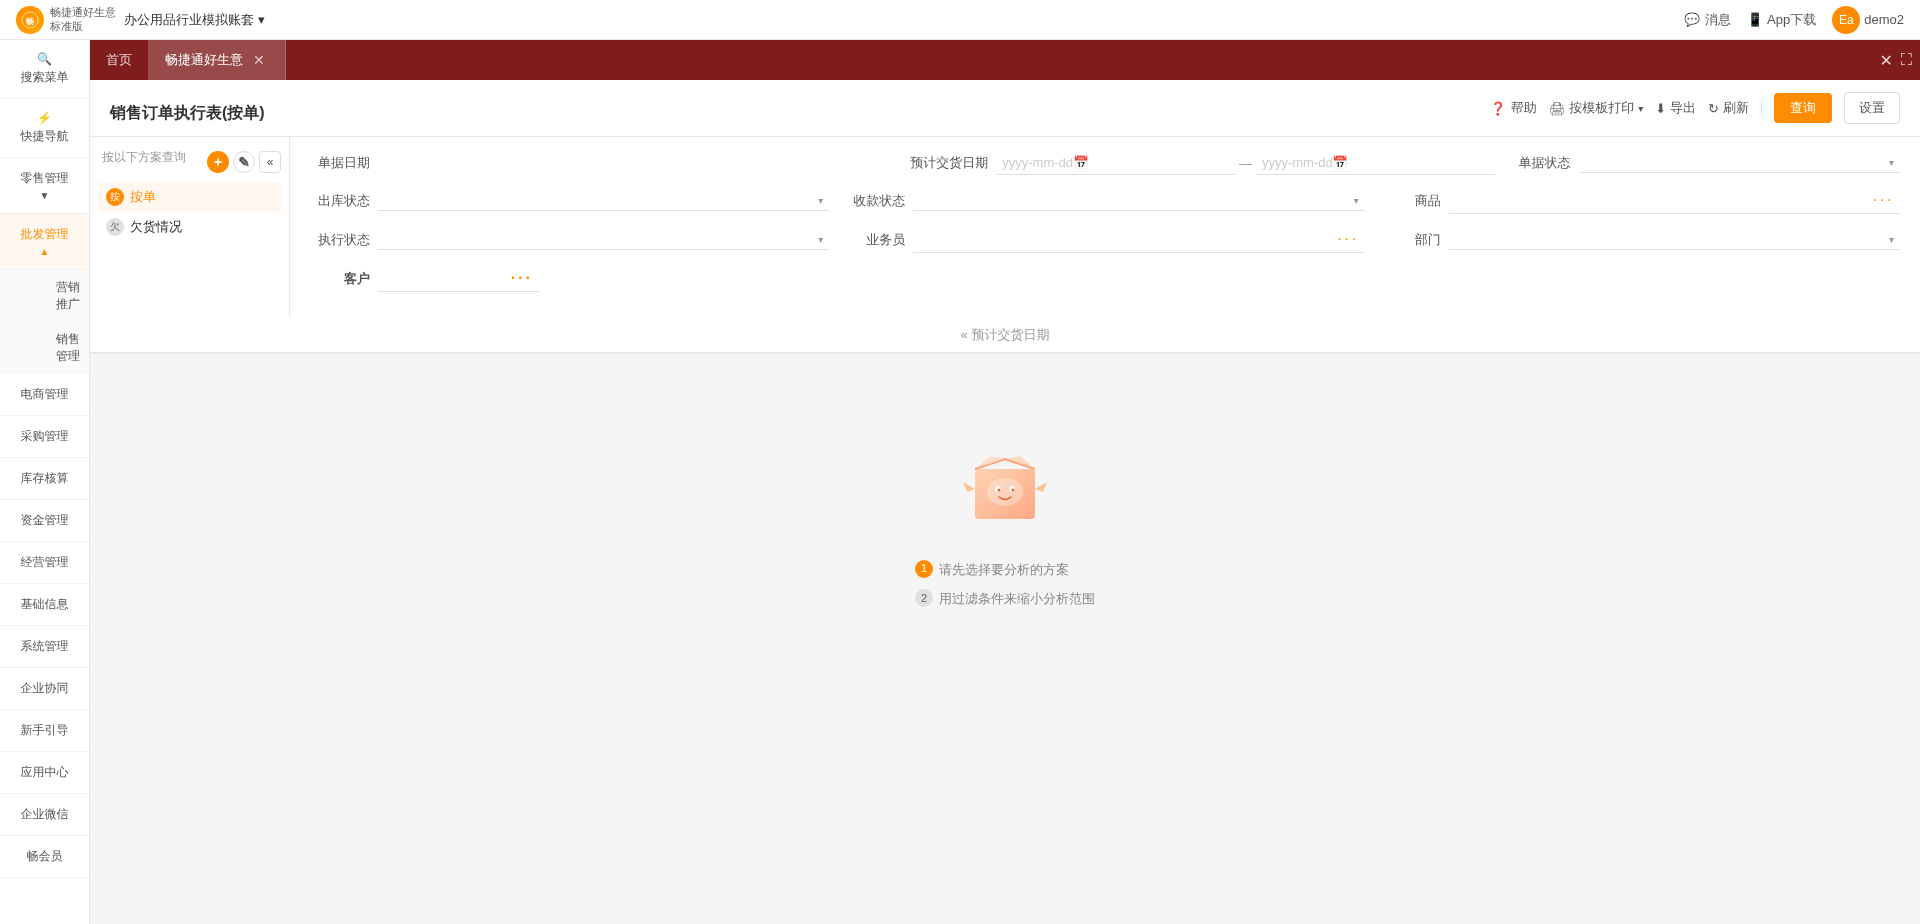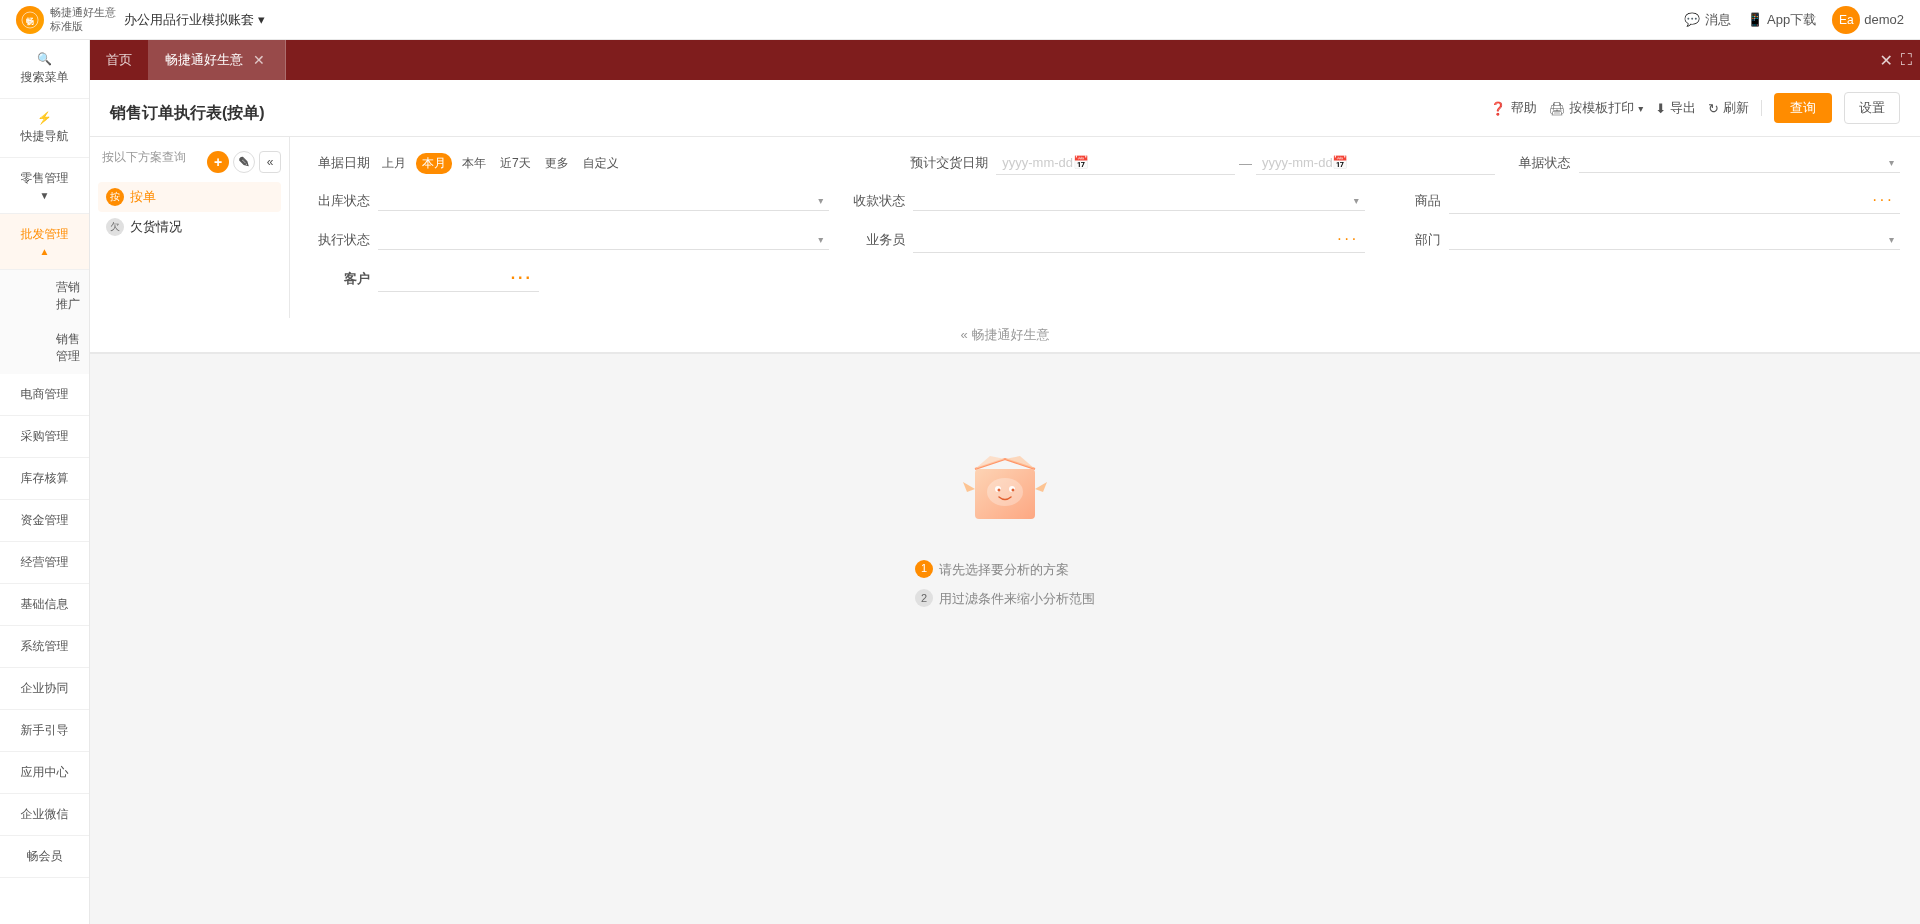--- a/index.html
+++ b/index.html
@@ -540,30 +540,20 @@
             </div>
           </div>
 
           <div class="filter-right-panel">
 
             <div class="filter-row">
 
               <div class="filter-field" style="flex:1.8;">
                 <span class="filter-label">单据日期</span>
                 <div style="display:flex;flex-direction:column;flex:1;">
-                  <div style="display:flex;align-items:center;gap:4px;">
-                    <div class="quick-date-btns">
-                      <span class="qbtn">上月</span>
-                      <span class="qbtn active">本月</span>
-                      <span class="qbtn">本年</span>
-                      <span class="qbtn">近7天</span>
-                      <span class="qbtn">更多</span>
-                      <span class="qbtn">自定义</span>
-                    </div>
-                  </div>
                 </div>
               </div>
 
               <div class="filter-field" style="flex:1.8;">
                 <span class="filter-label">预计交货日期</span>
                 <div class="filter-date-range">
                   <div class="date-input">
                     <span style="color:#ccc;">yyyy-mm-dd</span>
                     <span style="color:#ccc;">📅</span>
                   </div>
@@ -639,21 +629,21 @@
                   <span style="color:#ccc;"></span>
                   <span class="filter-dots">···</span>
                 </div>
               </div>
               <div style="flex:2;"></div>
             </div>
           </div>
         </div>
 
         <div class="collapse-bar">
-          <span>« 畅捷通好生意</span>
+          <span>« 预计交货日期</span>
         </div>
       </div>
 
       <div class="empty-state">
 
         <svg class="empty-icon" viewBox="0 0 100 100" xmlns="http://www.w3.org/2000/svg">
           <defs>
             <linearGradient id="boxGrad" x1="0%" y1="0%" x2="100%" y2="100%">
               <stop offset="0%" style="stop-color:#ffcba4;stop-opacity:1"></stop>
               <stop offset="100%" style="stop-color:#ff9466;stop-opacity:1"></stop>

